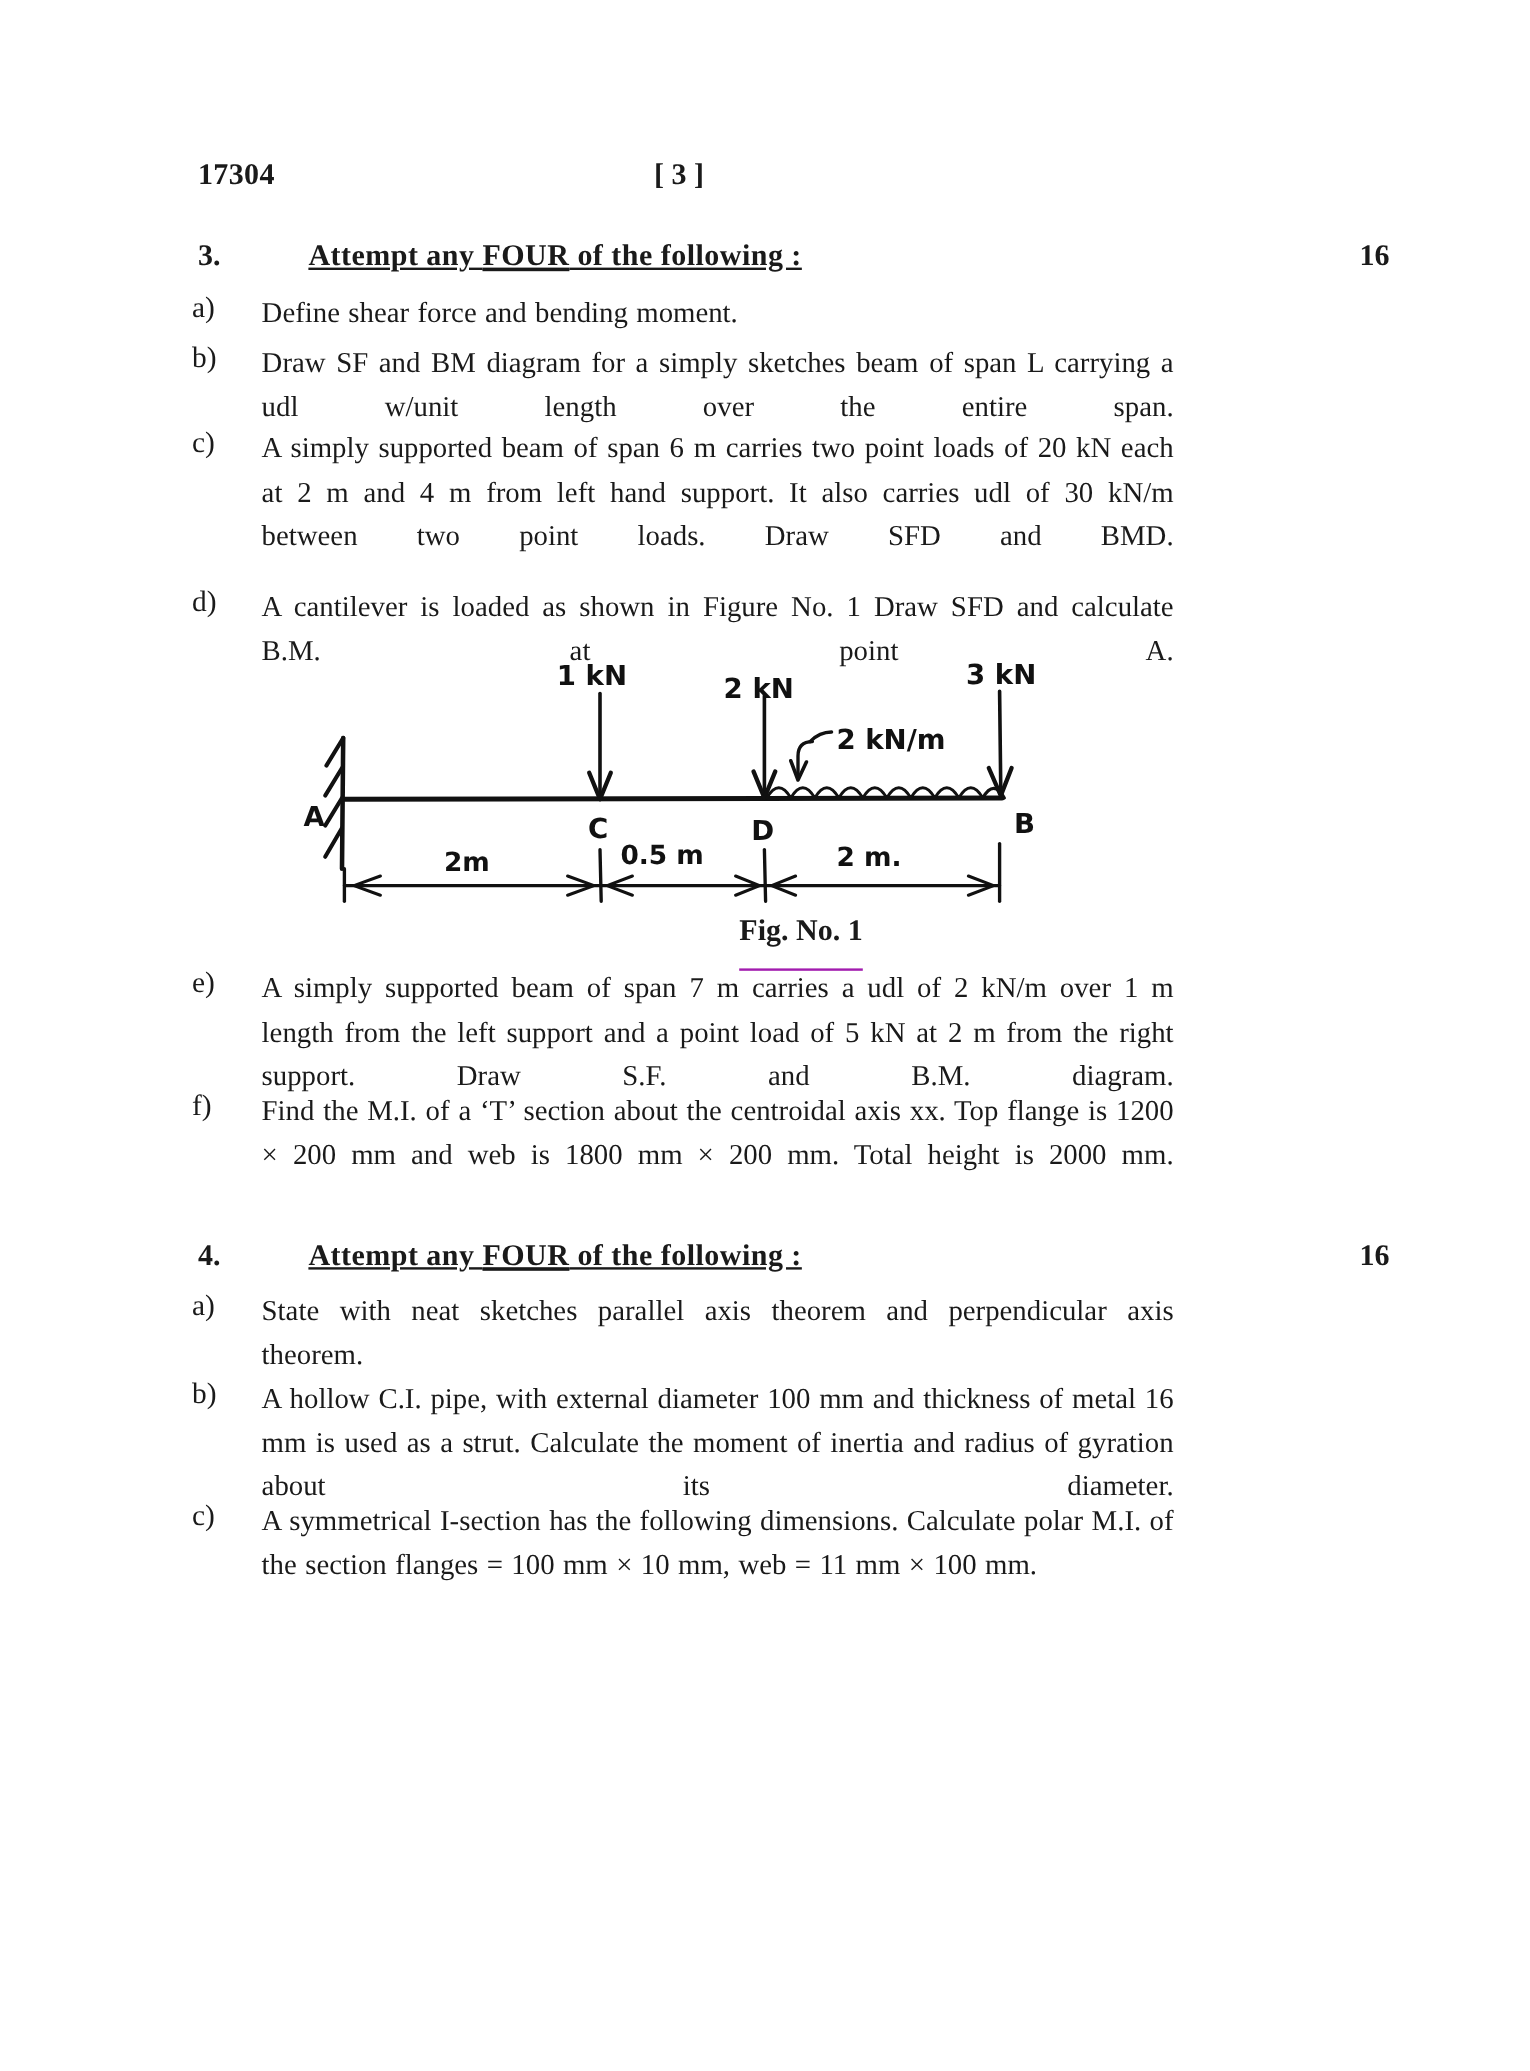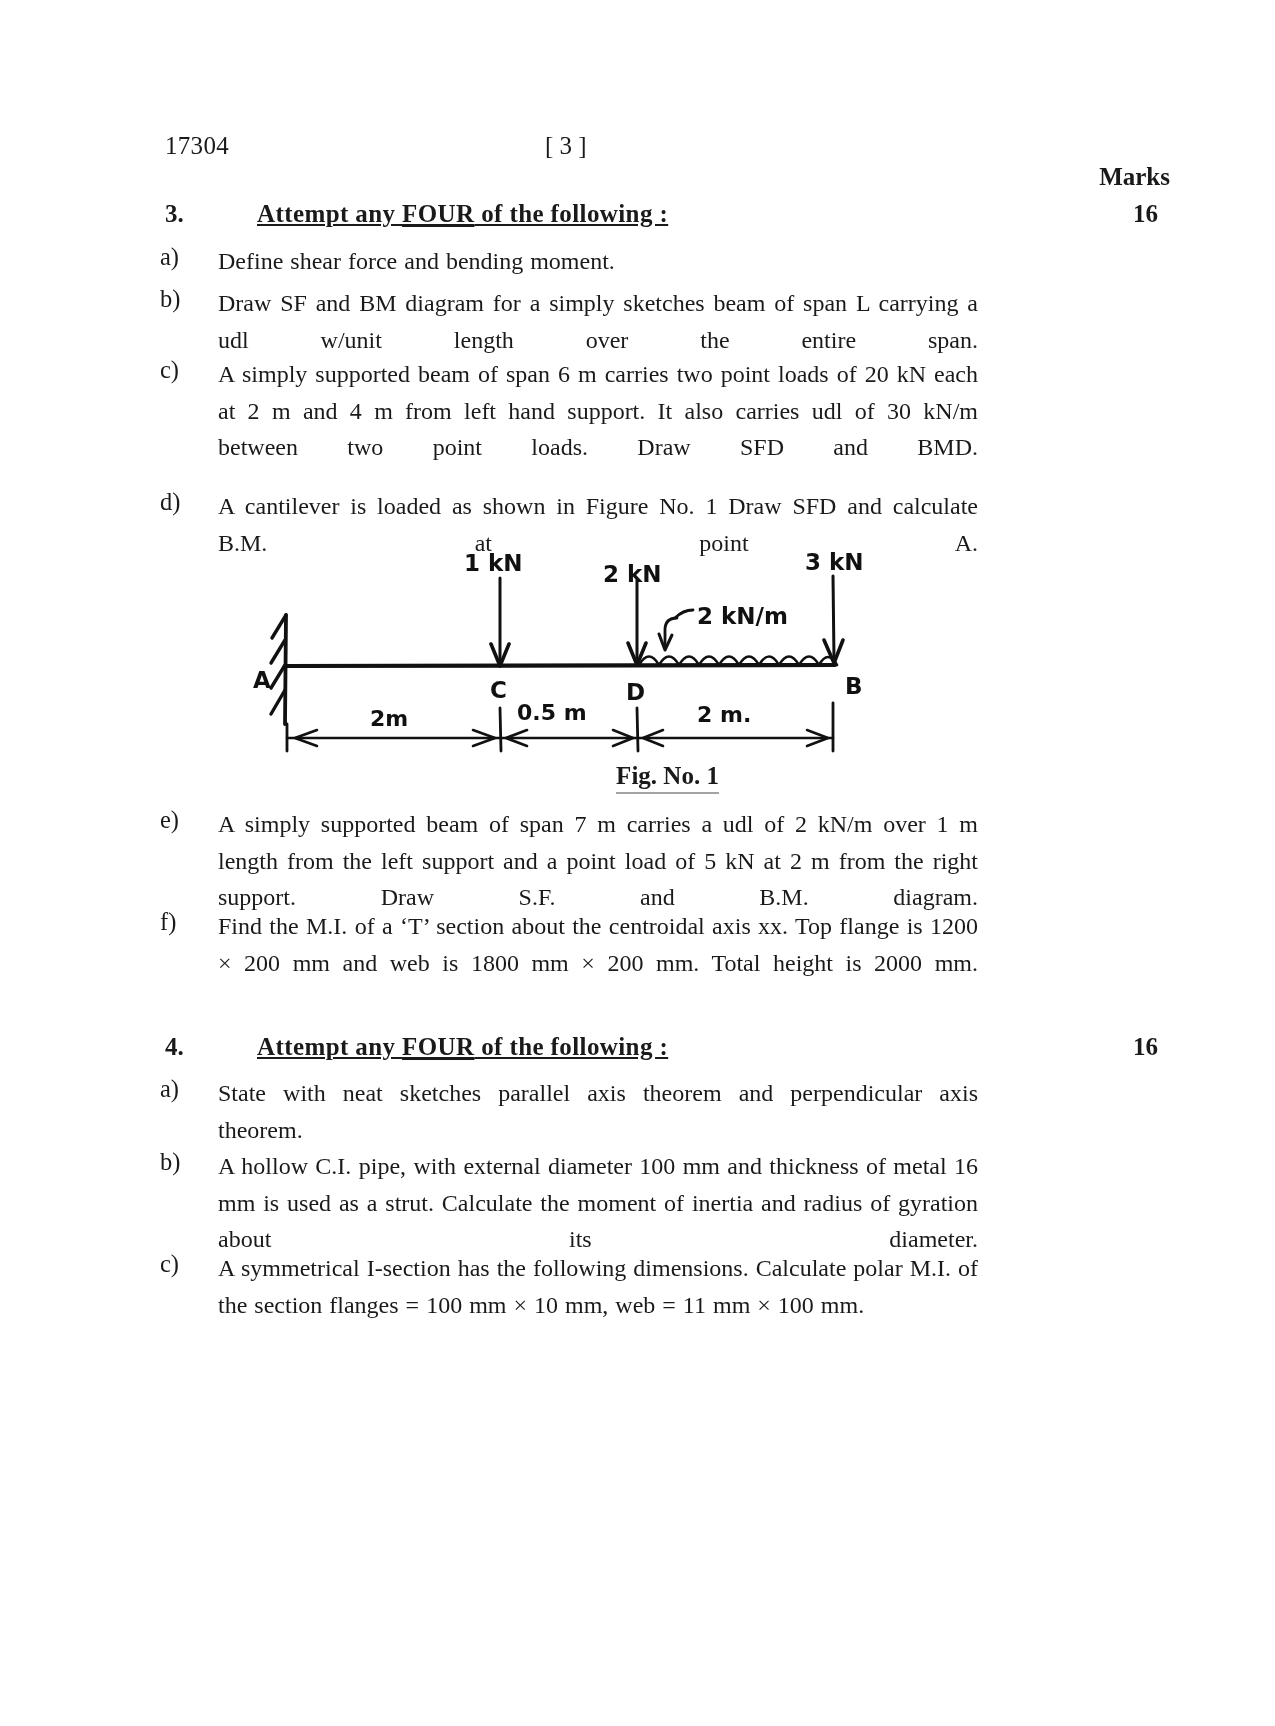--- a/index.html
+++ b/index.html
@@ -23,20 +23,21 @@
     height: 1726px;
   }
 
   
   .hdr {
     position: absolute;
     top: 132px;
     left: 165px;
     width: 830px;
     height: 30px;
+    font-weight: bold;
   }
   .hdr-code {
     position: absolute;
     left: 0; top: 0;
     font-size: 25px;
     letter-spacing: 0.3px;
   }
   .hdr-pageno {
     position: absolute;
     left: 380px; top: 0;
@@ -114,22 +115,22 @@
   .figcap {
     position: absolute;
     left: 165px;
     top: 762px;
     width: 1005px;
     text-align: center;
     font-size: 25px;
     font-weight: bold;
   }
   .figcap span {
-    border-bottom: 2px solid #a3a3a3;
-    padding-bottom: 3px;
+    border-bottom: 2px solid #a21caf;
+    padding-bottom: 18px;
   }
 
   
   .pto {
     position: absolute;
     left: 165px;
     top: 1396px;
     width: 1005px;
     text-align: right;
     font-size: 24px;
@@ -138,21 +139,20 @@
 </style>
 </head>
 <body>
 
 <div class="page">
 
   <div class="hdr">
     <div class="hdr-code">17304</div>
     <div class="hdr-pageno">[ 3 ]</div>
   </div>
-  <div class="hdr-marks" style="left:165px;">Marks</div>
 
   <div class="qrow" style="top:200px;">
     <span class="qnum">3.</span>
     <span class="qhead"><span>Attempt  any  </span><u>FOUR</u><span>  of  the  following  :</span></span>
     <span class="qmarks">16</span>
   </div>
 
   <div class="item" style="top:243px;">
     <span class="item-lbl">a)</span>
     <div class="item-txt">Define  shear  force  and  bending  moment.</div>

